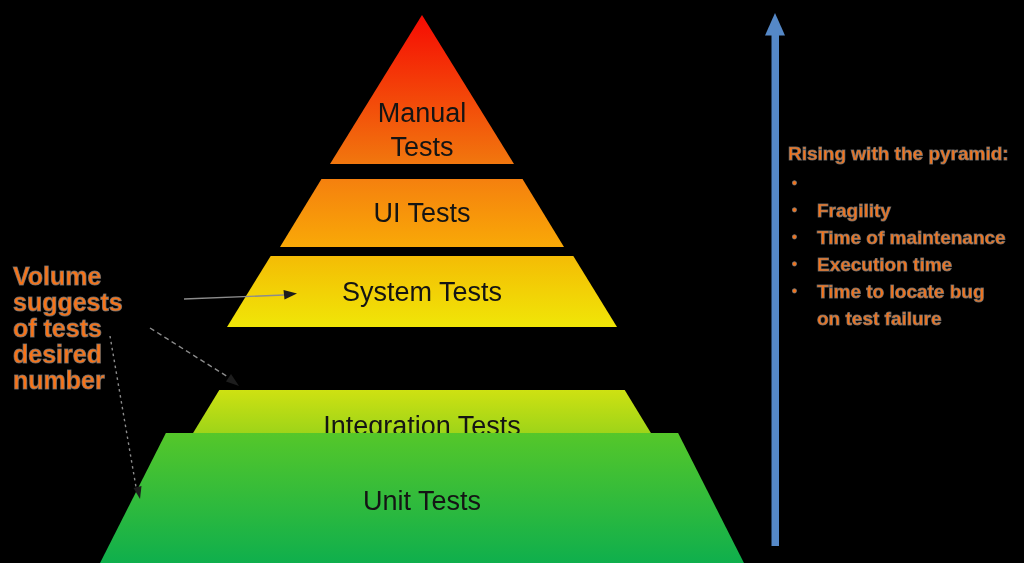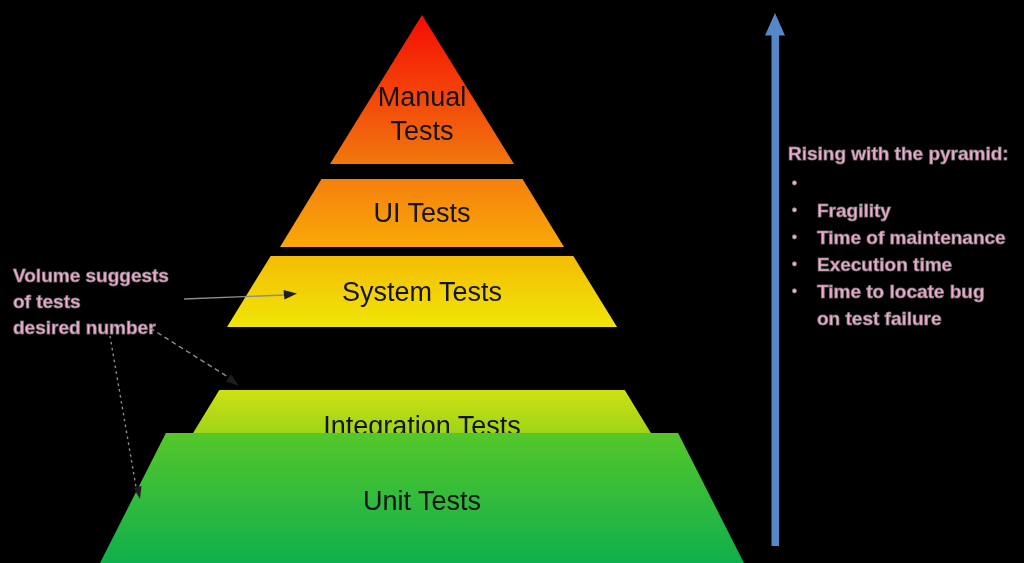--- a/index.html
+++ b/index.html
@@ -20,21 +20,21 @@
     text-align:center;
   }
   .band-label{white-space:pre-line;}
 
   .band-manual{
     left:330px;top:15px;width:184px;height:149px;
     clip-path:polygon(50% 0,100% 100%,0 100%);
     background:linear-gradient(180deg,var(--manual-top),var(--manual-bottom));
     align-items:flex-end;
   }
-  .band-manual .band-label{padding-bottom:16px;}
+  .band-manual .band-label{padding-bottom:0;}
 
   .band-ui{
     left:280px;top:179px;width:284px;height:68px;
     clip-path:polygon(14.6% 0,85.4% 0,100% 100%,0 100%);
     background:linear-gradient(180deg,var(--ui-top),var(--ui-bottom));
     align-items:center;
   }
   .band-system{
     left:227px;top:256px;width:390px;height:71px;
     clip-path:polygon(11.2% 0,88.8% 0,100% 100%,0 100%);
@@ -47,29 +47,29 @@
     margin-top:44px;
   }
   .band-unit{
     left:97px;top:433px;width:650px;height:136px;
     clip-path:polygon(10.6% 0,89.4% 0,100% 100%,0 100%);
     background:linear-gradient(180deg,var(--unit-top),var(--unit-bottom));
   }
 
   
   .ghost{
-    color:#f9a8d4;
+    color:#f97316;
     -webkit-text-stroke:1px rgba(125,125,125,0.72);
     text-shadow:0 0 1px rgba(120,120,120,0.40);
     font-weight:bold;
   }
 
   .left-note{
     position:absolute;left:13px;top:263px;width:180px;
-    font-size:19px;line-height:26px;
+    font-size:25px;line-height:26px;
   }
   .right-note{
     position:absolute;left:788px;top:141px;width:228px;
     font-size:19px;line-height:26px;
   }
   .note-heading{margin-bottom:3px;}
   .bullet-row{display:flex;line-height:27px;}
   .bullet{width:29px;flex:0 0 29px;font-size:14px;padding-left:4px;box-sizing:border-box;}
   .bullet-text{white-space:pre-line;flex:1;}
 

